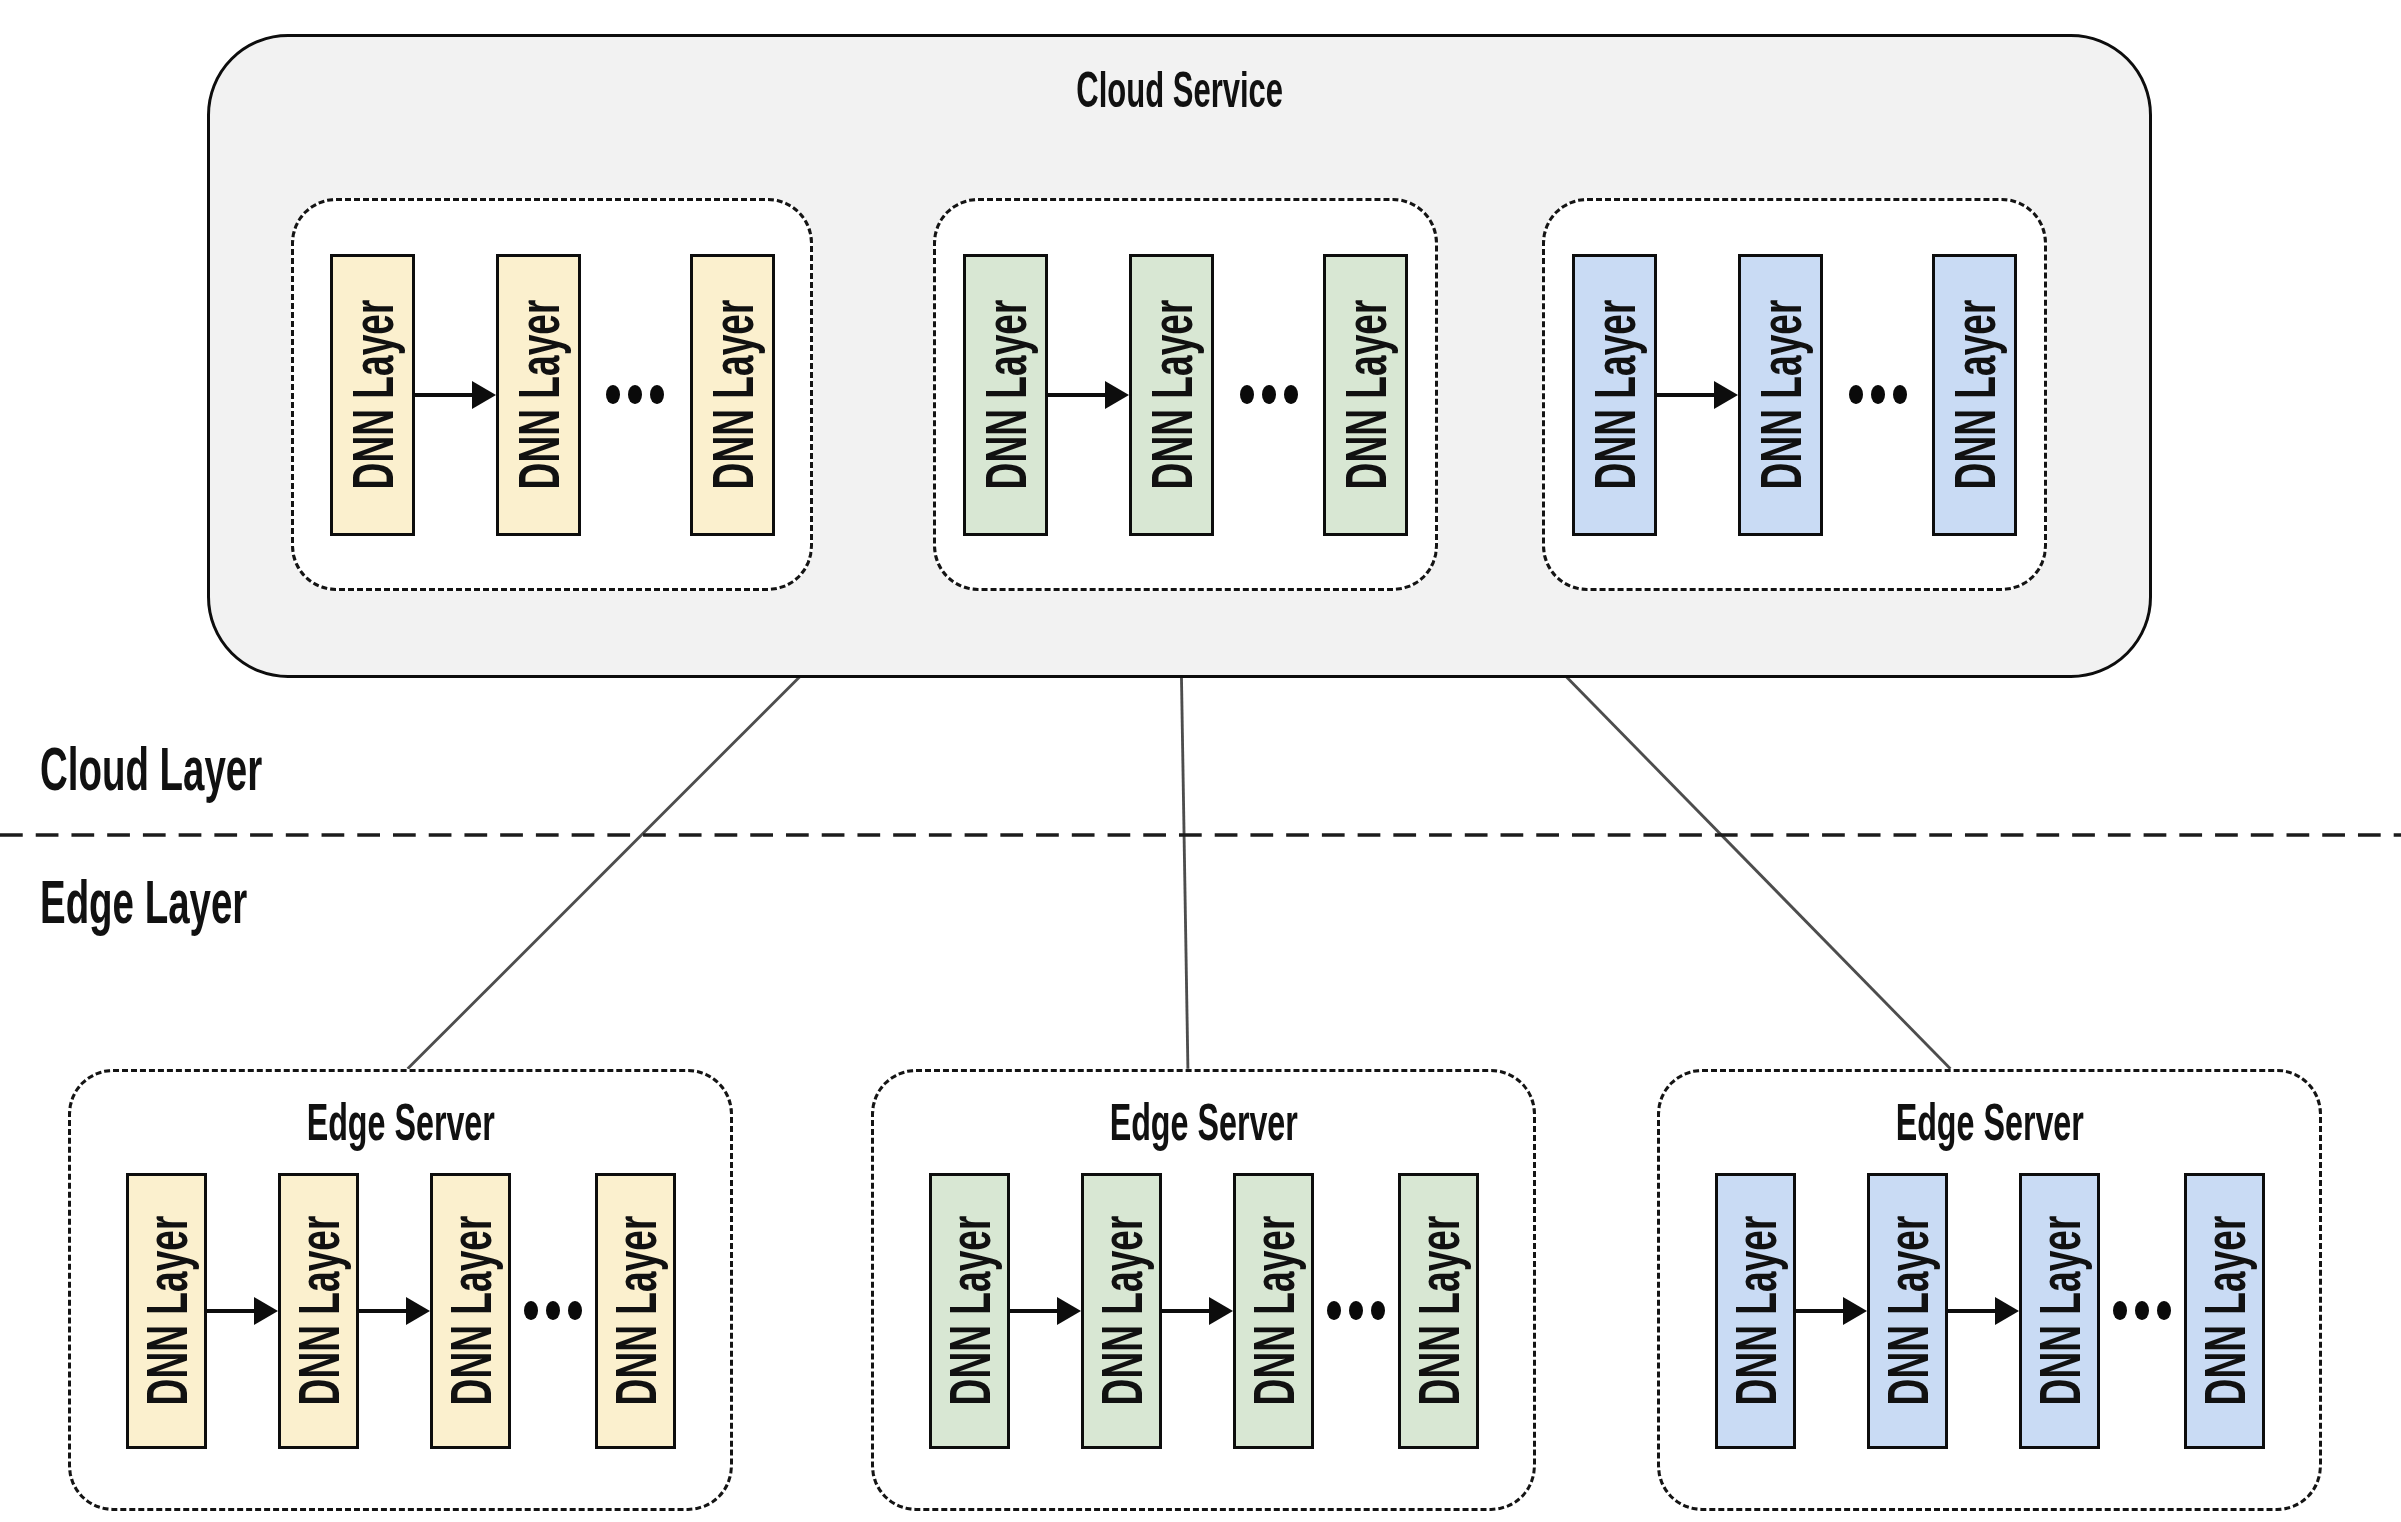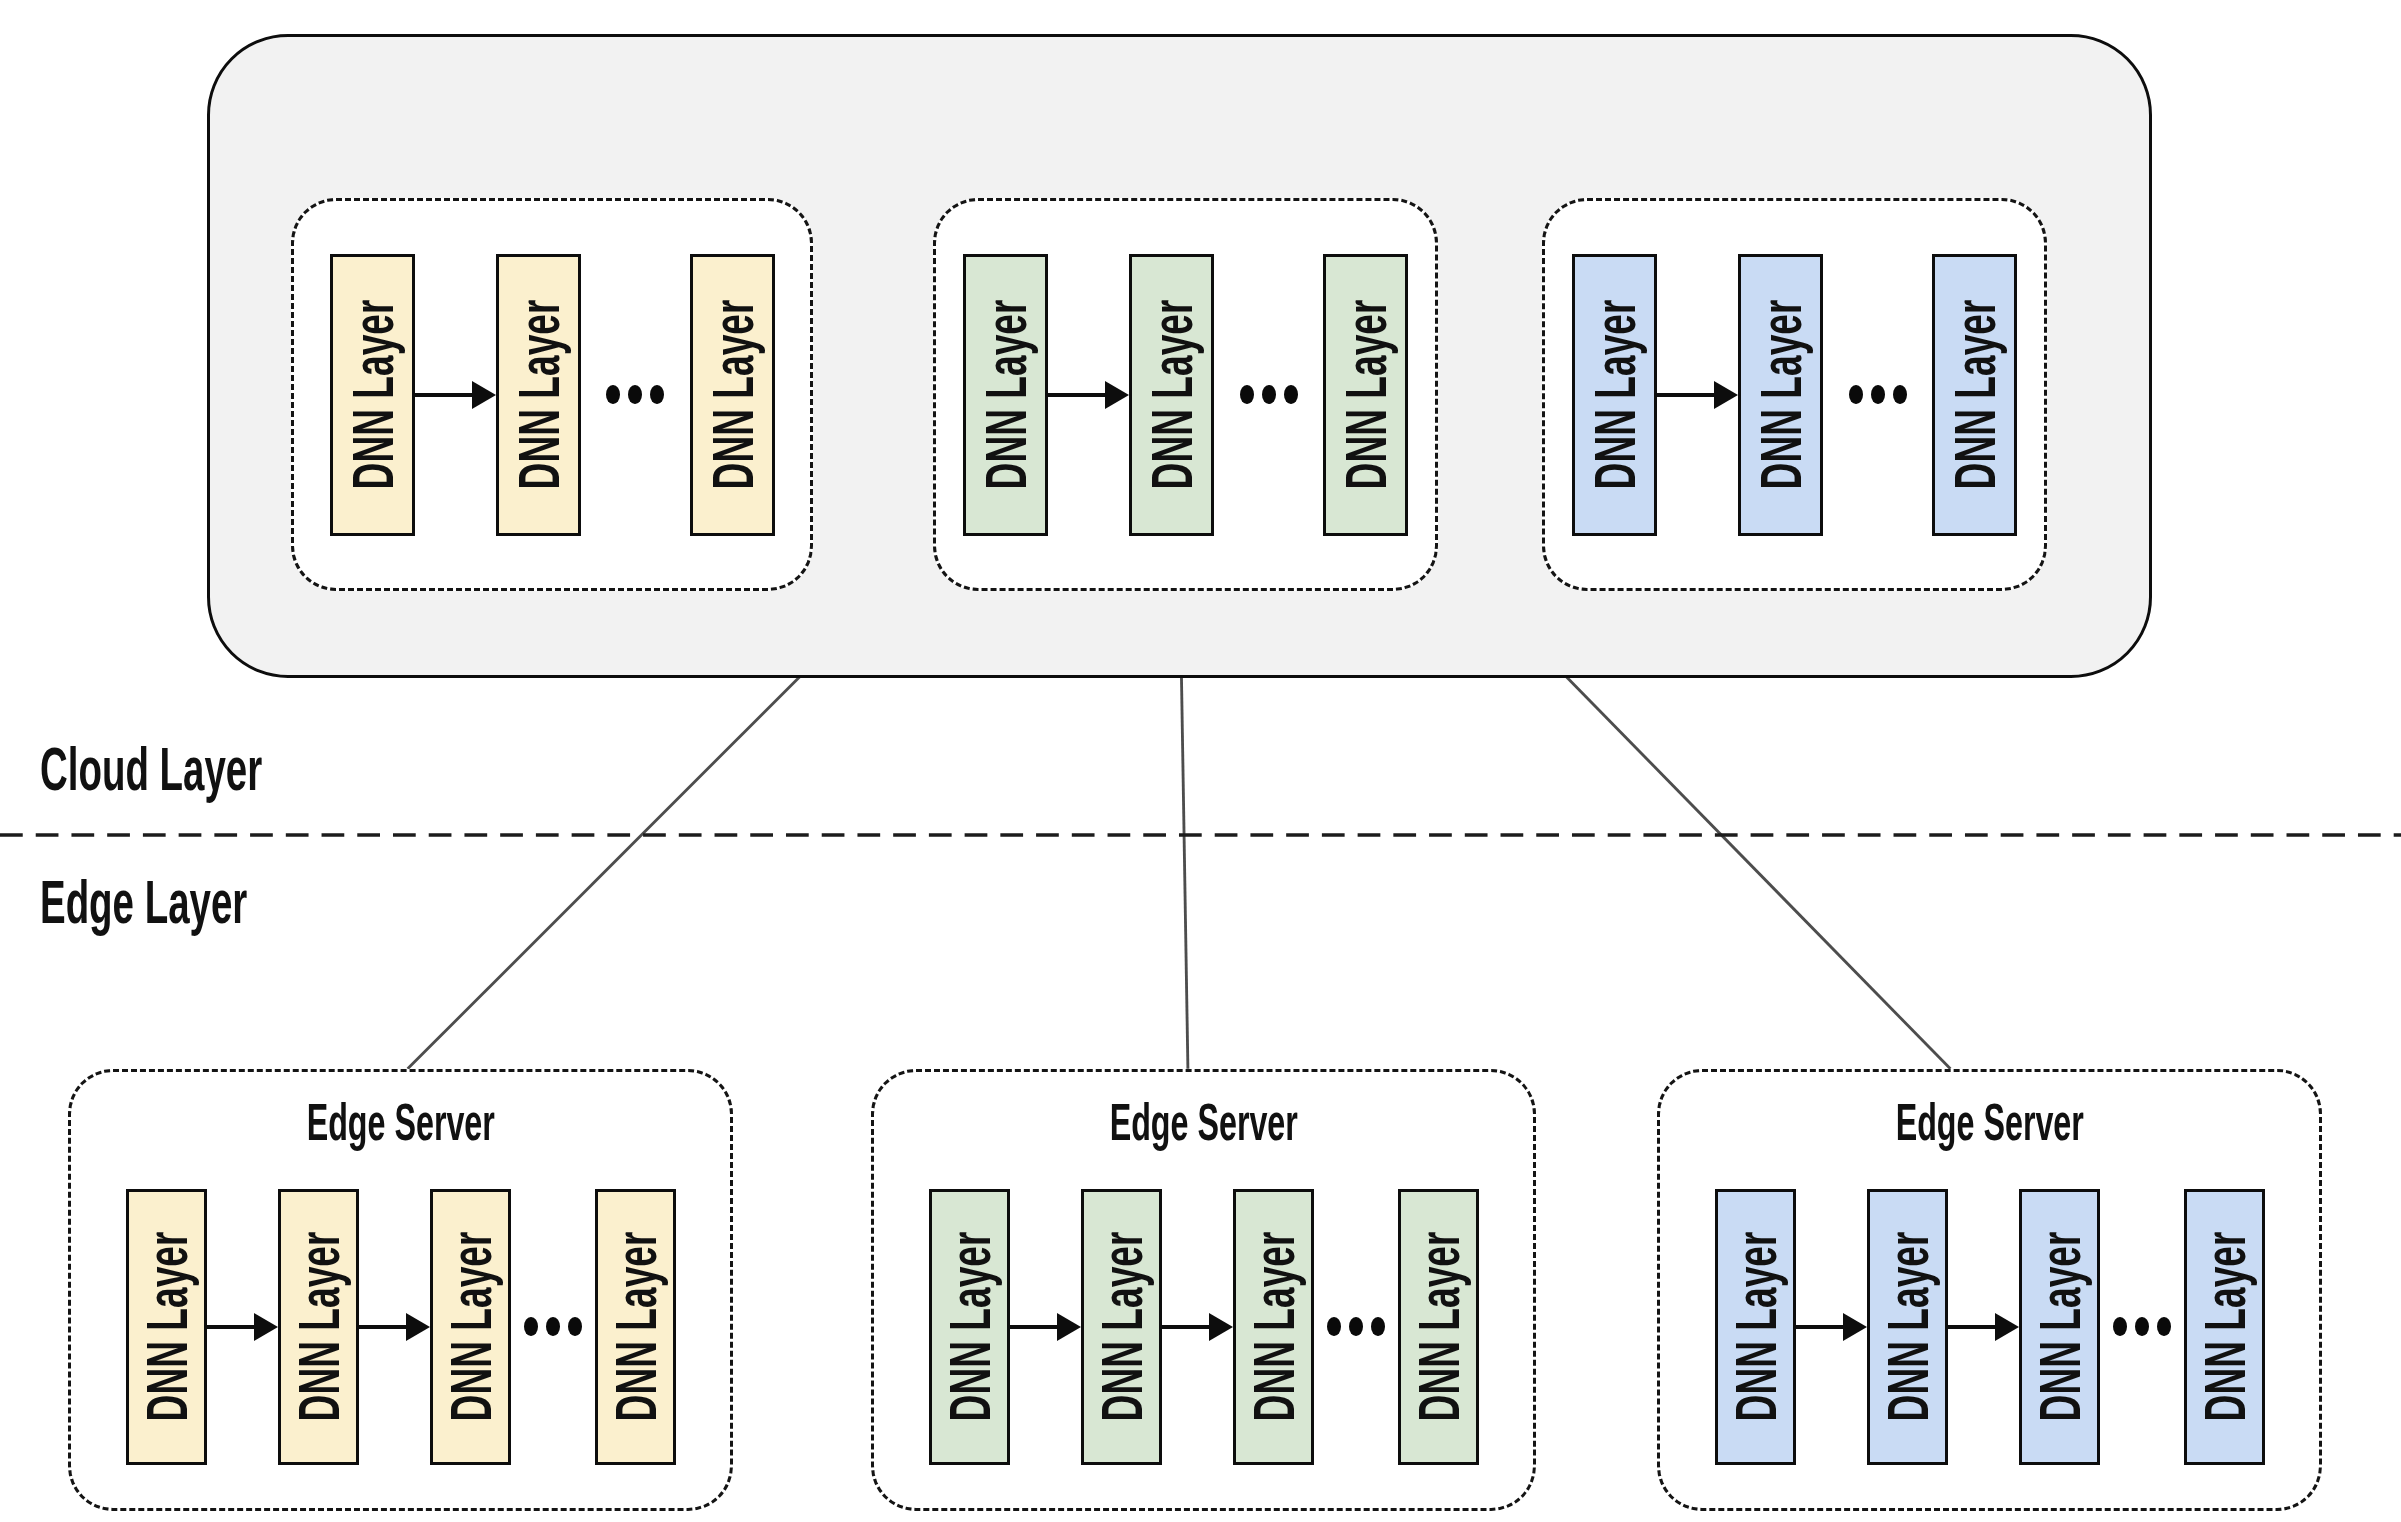--- a/index.html
+++ b/index.html
@@ -67,21 +67,21 @@
 
   
   .layer-label{position:absolute;left:40px;z-index:1;font-size:62px;font-weight:700;}
   .lbl-cloud{top:733px;}
   .lbl-edge{top:866px;}
 
   
   .edge{
     position:absolute;top:1069px;width:659px;height:436px;z-index:1;background:#ffffff;
     border:3.2px dashed #141414;border-radius:45px;
-    display:flex;flex-direction:column;align-items:center;gap:16px;
+    display:flex;flex-direction:column;align-items:center;
   }
   .e1{left:68px;}
   .e2{left:871px;}
   .e3{left:1657px;}
   .edge-title{margin-top:19.5px;font-size:52px;font-weight:700;}
   .edge .row{margin-top:21px;}
   .edge .dnn{width:75px;height:270px;}
   .edge .arrow{width:71px;}
   .edge .dots{width:84px;}
 </style>
@@ -91,20 +91,23 @@
 <div id="canvas">
 
   <svg id="overlay" width="2401" height="1523" viewBox="0 0 2957 1875">
     <line x1="988" y1="830" x2="502" y2="1316" stroke="#4d4d4d" stroke-width="3.5"></line>
     <line x1="1455" y1="830" x2="1463" y2="1316" stroke="#4d4d4d" stroke-width="3.5"></line>
     <line x1="1926" y1="830" x2="2402" y2="1316" stroke="#4d4d4d" stroke-width="3.5"></line>
     <line x1="0" y1="1028" x2="2957" y2="1028" stroke="#1c1c1c" stroke-width="4.5" stroke-dasharray="28 16"></line>
   </svg>
 
   <div class="cloud">
+    <div class="cloud-title">
+      <span class="cx">Cloud Service</span>
+    </div>
 
     <div class="group g1 yellow">
       <div class="row">
         <div class="dnn">
           <span class="vtxt">DNN Layer</span>
         </div>
         <div class="arrow"></div>
         <div class="dnn">
           <span class="vtxt">DNN Layer</span>
         </div>

